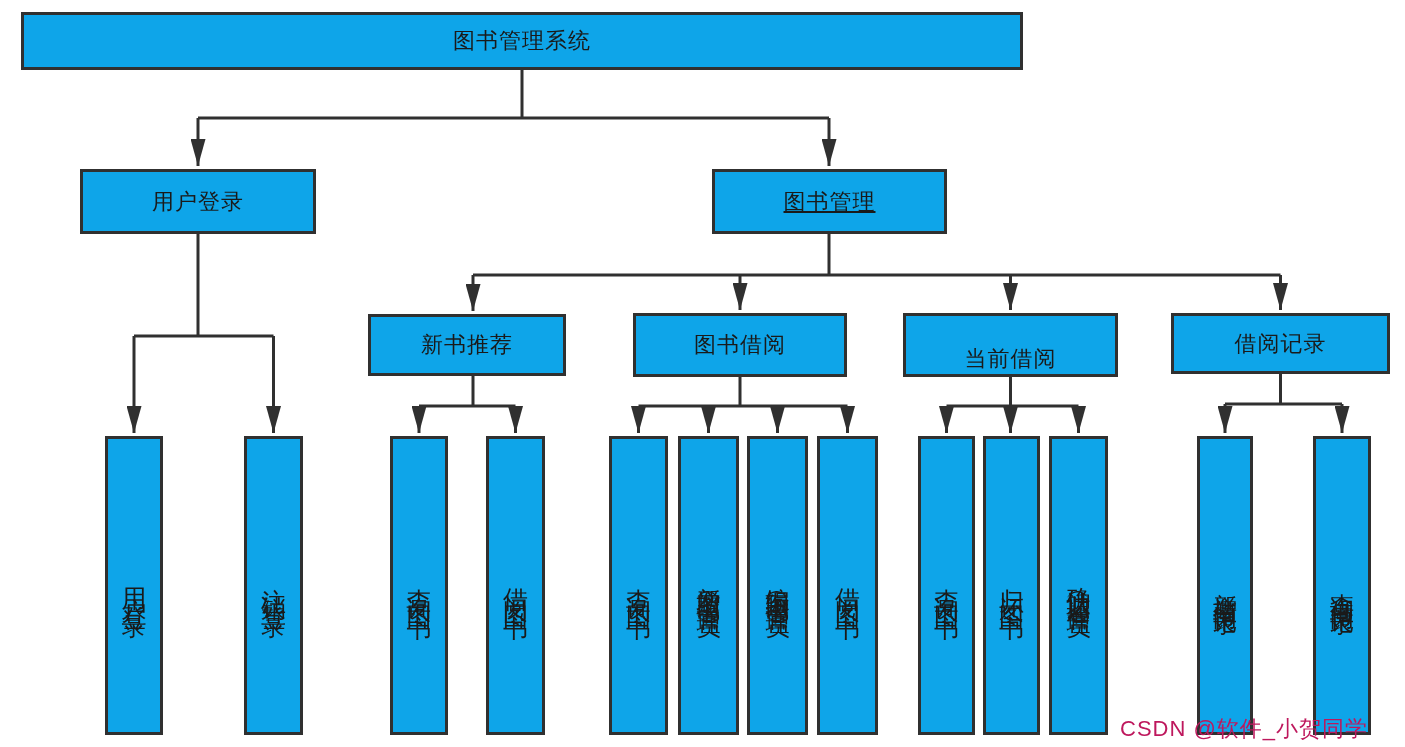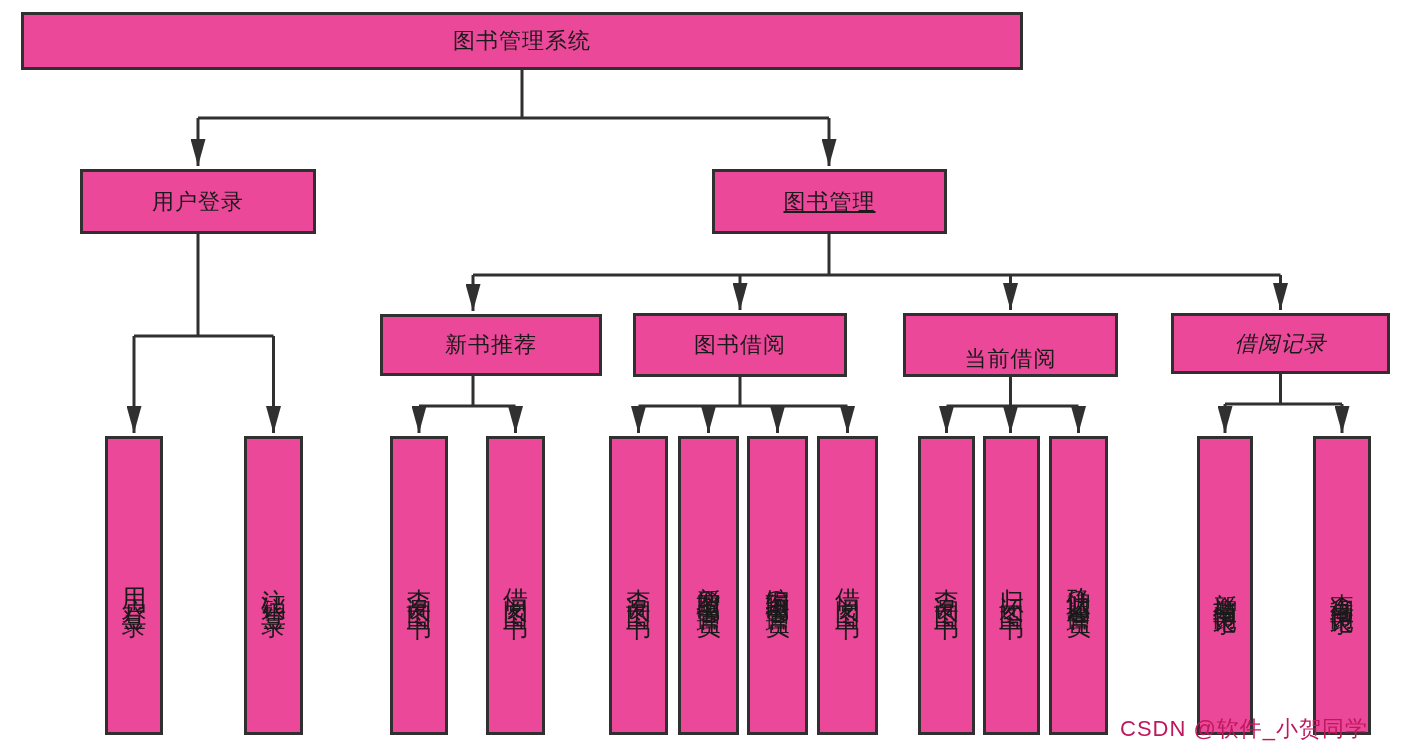--- a/index.html
+++ b/index.html
@@ -8,21 +8,21 @@
     width: 1405px;
     height: 747px;
     background: #ffffff;
     font-family: "Liberation Sans", sans-serif;
     overflow: hidden;
   }
   .node {
     position: absolute;
     box-sizing: border-box;
     border: 3px solid #303030;
-    background: #ec4899;
+    background: #0ea5e9;
     display: flex;
     align-items: center;
     justify-content: center;
     color: #1a1a1a;
   }
   .hbox { font-size: 22px; letter-spacing: 1px; white-space: nowrap; }
   .vbox { font-size: 25px; }
   .vbox .vtext {
     writing-mode: vertical-rl;
     text-orientation: mixed;
@@ -109,30 +109,30 @@
     <span>图书管理系统</span>
   </div>
 
   <div class="node hbox" style="left:80px; top:169px; width:236px; height:65px;">
     <span>用户登录</span>
   </div>
   <div class="node hbox" style="left:712px; top:169px; width:235px; height:65px;text-decoration:underline;">
     <span>图书管理</span>
   </div>
 
-  <div class="node hbox" style="left:380px; top:314px; width:222px; height:62px;">
+  <div class="node hbox" style="left:368px; top:314px; width:198px; height:62px;">
     <span>新书推荐</span>
   </div>
   <div class="node hbox" style="left:633px; top:313px; width:214px; height:64px;">
     <span>图书借阅</span>
   </div>
   <div class="node hbox" style="left:903px; top:313px; width:215px; height:64px;align-items:flex-end;">
     <span>当前借阅</span>
   </div>
-  <div class="node hbox" style="left:1171px; top:313px; width:219px; height:61px;font-style:italic;">
+  <div class="node hbox" style="left:1171px; top:313px; width:219px; height:61px;">
     <span>借阅记录</span>
   </div>
 
   <div class="node vbox" style="left:105px; top:436px; width:58px; height:299px;">
     <span class="vtext">用户登录</span>
   </div>
   <div class="node vbox" style="left:244px; top:436px; width:59px; height:299px;">
     <span class="vtext">注销登录</span>
   </div>
 

